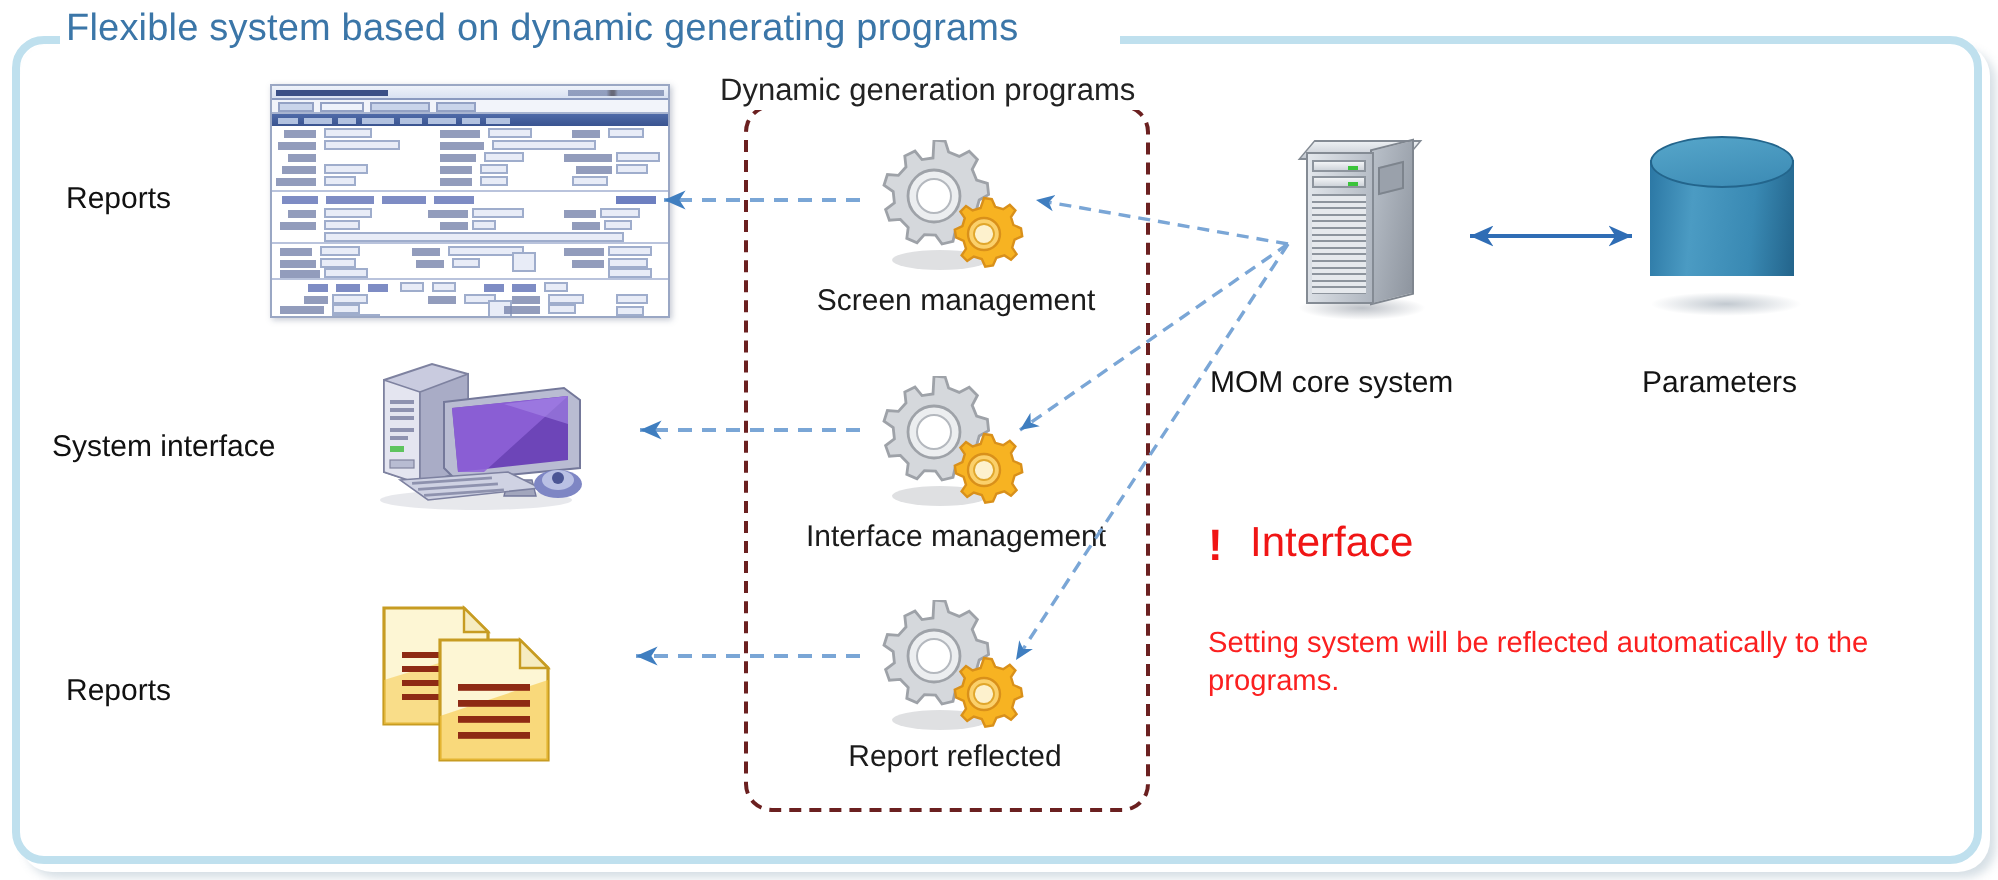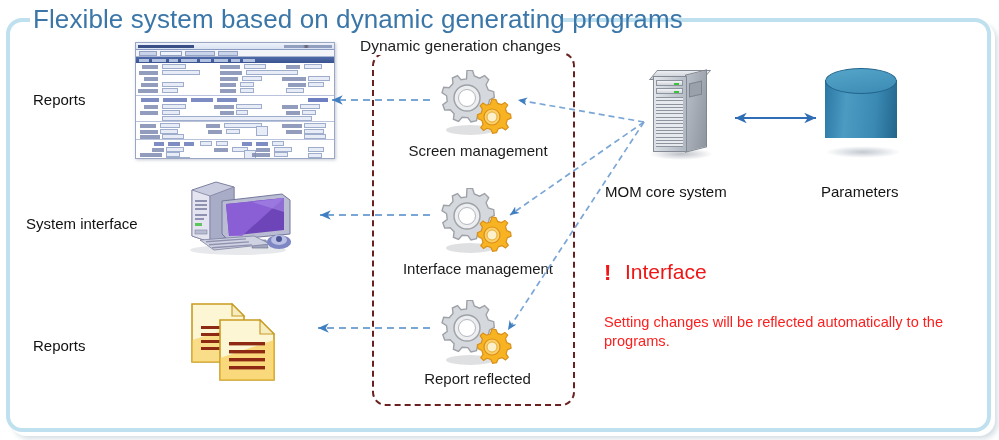--- a/index.html
+++ b/index.html
@@ -22,21 +22,21 @@
     box-shadow:3px 3px 5px rgba(120,150,170,.30);
     z-index:-1;
   }
   
   .title-gap {
     position:absolute; left:30px; top:12px; width:530px; height:14px;
     background:#ffffff;
   }
   .page-title {
     position:absolute; left:33px; top:4px;
-    font-size:26px; color:#3b76a8; letter-spacing:.1px;
+    font-size:19px; color:#3b76a8; letter-spacing:.1px;
     white-space:nowrap;
   }
 
   
   .row-label {
     position:absolute; font-size:15px; color:#111111; white-space:nowrap;
   }
   .lbl-screen   { left:33px; top:91px; }
   .lbl-iface    { left:26px; top:215px; }
   .lbl-reports  { left:33px; top:337px; }
@@ -381,21 +381,21 @@
       <g fill="#8e2a14">
         <rect x="41" y="42" width="36" height="3.4"></rect>
           <rect x="41" y="50" width="36" height="3.4"></rect>
         <rect x="41" y="58" width="36" height="3.4"></rect>
           <rect x="41" y="66" width="36" height="3.4"></rect>
       </g>
     </svg>
   </div>
 
   <div class="dashed-box"></div>
-  <div class="dyn-header">Dynamic generation changes</div>
+  <div class="dyn-header">Dynamic generation programs</div>
 
   <div class="gear-group gg1">
     <svg width="78" height="74" viewBox="0 0 78 74">
       <ellipse cx="33" cy="60" rx="24" ry="5" fill="#6d707a" opacity=".22"></ellipse>
       <g transform="translate(30,28)">
         <g fill="#d5d8dc" stroke="#9ea2a8" stroke-width="1.4">
           <path d="M0,-28 L5.6,-27.4 L7.3,-22 L12.6,-19.8 L17.6,-22.4 L21.7,-18.3 L19.1,-13.3 L21.3,-8 L26.7,-6.3 L27.3,-0.7 L22.6,2 L21.1,7.4 L24.3,12 L21,16.5 L15.7,14.7 L10.7,17.2 L9.5,22.7 L4,24 L0.8,19.6 L-4.8,19.3 L-8.5,23.4 L-13.6,21.2 L-12.9,15.7 L-16.8,11.7 L-22.3,12.1 L-24.2,6.8 L-19.8,3.4 L-20.4,-2.2 L-25,-5.4 L-23.3,-10.7 L-17.8,-10.3 L-14,-14.5 L-14.6,-20 L-9.5,-22.5 L-6,-18.2 L-0.5,-19 Z"></path>
         </g>
         <circle cx="0" cy="0" r="13" fill="#eceef0" stroke="#9ea2a8" stroke-width="1.4"></circle>
         <circle cx="0" cy="0" r="8.5" fill="#ffffff" stroke="#b4b8be" stroke-width="1"></circle>
@@ -466,21 +466,21 @@
     <div class="db-d2"></div>
     <div class="db-body"></div>
     <div class="db-d1"></div>
     <div class="db-top"></div>
   </div>
   <div class="db-label">Parameters</div>
 
   <div class="imp-bang">!</div>
   <div class="imp-title">Interface</div>
   <div class="imp-body">
-    <p>Setting changes will be reflected automatically to the programs.</p>
+    <p>Setting system will be reflected automatically to the programs.</p>
   </div>
 
   <svg class="ov">
     <defs>
       <marker id="dash-arrow" viewBox="0 0 10 10" refX="9" refY="5" markerWidth="6" markerHeight="6" orient="auto-start-reverse">
         <path d="M0,1 L9,5 L0,9 L2.6,5 Z" fill="#3f7ec0"></path>
       </marker>
       <marker id="sol-arrow-e" viewBox="0 0 10 10" refX="9" refY="5" markerWidth="6.5" markerHeight="6.5" orient="auto">
         <path d="M0,1 L9,5 L0,9 L2.6,5 Z" fill="#2f6db5"></path>
       </marker>

